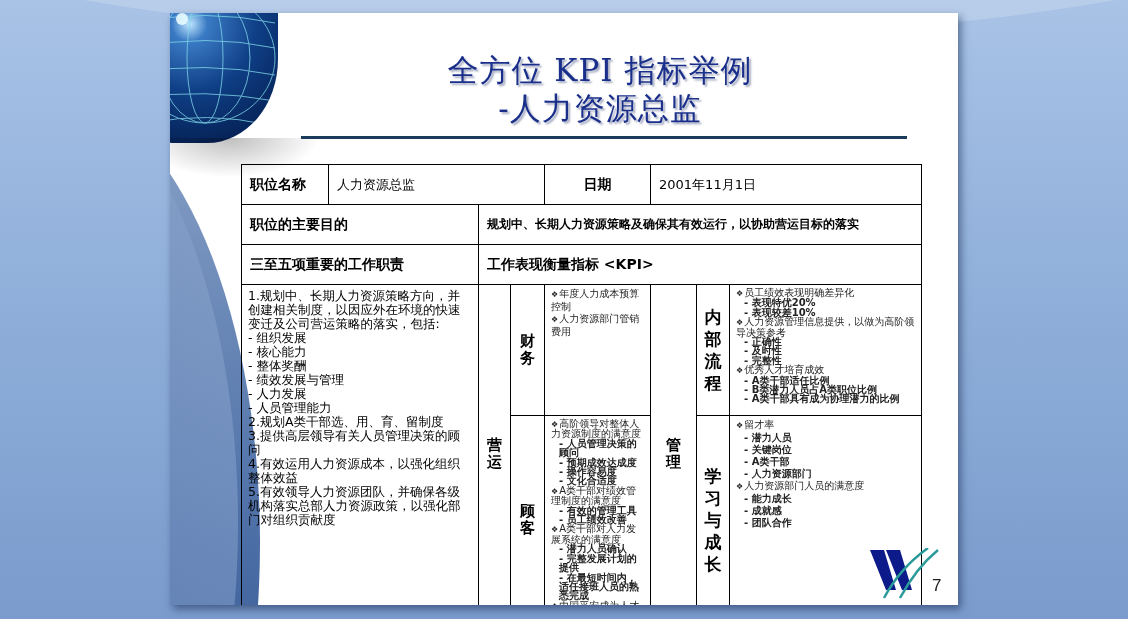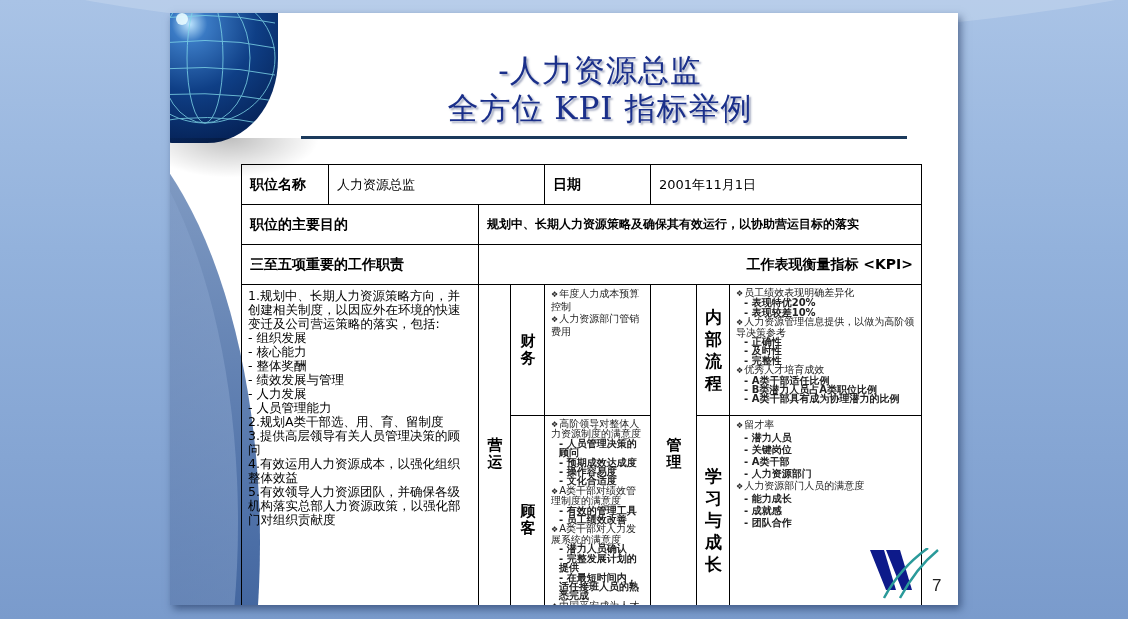--- a/index.html
+++ b/index.html
@@ -64,21 +64,21 @@
   }
   .hdr { font-weight: bold; font-size: 14px; }
   .val { font-size: 13px; }
   .row-h { height: 40px; }
   .duties {
     font-size: 12.5px; line-height: 14px; vertical-align: top !important;
     padding: 4px 6px !important;
   }
   .duties div { white-space: normal; }
   .vert {
-    text-align: right; font-weight: bold; font-size: 15px; line-height: 17px;
+    text-align: center; font-weight: bold; font-size: 15px; line-height: 17px;
     padding: 0 !important;
   }
   .vert-big { font-size: 17px; line-height: 22px; }
   .bullets { vertical-align: top !important; padding: 3px 6px !important; font-size: 10px; line-height: 12px; color: #222; }
   .bullets.small { font-size: 10px; line-height: 9.4px; }
   .bullets .b::before { content: "\2756"; font-size: 80%; margin-right: 1px; }
   .bullets .s { padding-left: 8px; font-weight: bold; }
   .bullets .s::before { content: "- "; }
   .logo { position: absolute; left: 700px; top: 535px; }
   .page-num { position: absolute; left: 762px; top: 563px; font-size: 17px; color: #222; font-family: "Liberation Sans", sans-serif; }
@@ -103,52 +103,52 @@
         <path d="M-25 70 Q45 58 115 72"></path>
         <path d="M-25 95 Q45 85 115 98"></path>
         <path d="M-10 120 Q45 108 110 122"></path>
       </g>
       <circle cx="22" cy="16" r="6" fill="#e8fbff" opacity="0.9"></circle>
     </svg>
   </div>
   <div class="globe-shadow"></div>
 
   <div class="title">
+    <span class="title-line">全方位 KPI 指标举例</span>
     <span class="title-line">-人力资源总监</span>
-    <span class="title-line">全方位 KPI 指标举例</span>
   </div>
   <div class="title-rule"></div>
 
   <table class="kpi">
     <colgroup>
       <col style="width:87px">
         <col style="width:150px">
         <col style="width:32px">
         <col style="width:34px">
         <col style="width:48px">
         <col style="width:58px">
         <col style="width:46px">
         <col style="width:33px">
         <col style="width:32px">
         <col style="width:160px">
     </colgroup>
     <tbody>
         <tr class="row-h">
       <td class="hdr">职位名称</td>
       <td class="val" colspan="3">人力资源总监</td>
-      <td class="hdr" colspan="2" style="">日期</td>
+      <td class="hdr" colspan="2" style="text-align:center">日期</td>
       <td class="val" colspan="4">2001年11月1日</td>
     </tr>
     <tr class="row-h">
       <td class="hdr" colspan="2">职位的主要目的</td>
       <td colspan="8" style="font-weight:bold;font-size:12px">规划中、长期人力资源策略及确保其有效运行，以协助营运目标的落实</td>
     </tr>
     <tr class="row-h">
       <td class="hdr" colspan="2">三至五项重要的工作职责</td>
-      <td class="hdr" colspan="8" style="text-align:right">工作表现衡量指标 &lt;KPI&gt;</td>
+      <td class="hdr" colspan="8" style="text-align:left">工作表现衡量指标 &lt;KPI&gt;</td>
     </tr>
     <tr style="height:131px">
       <td class="duties" colspan="2" rowspan="2">
         <div>1.规划中、长期人力资源策略方向，并创建相关制度，以因应外在环境的快速变迁及公司营运策略的落实，包括:</div>
         <div>- 组织发展</div>
         <div>- 核心能力</div>
         <div>- 整体奖酬</div>
         <div>- 绩效发展与管理</div>
         <div>- 人力发展</div>
         <div>- 人员管理能力</div>

